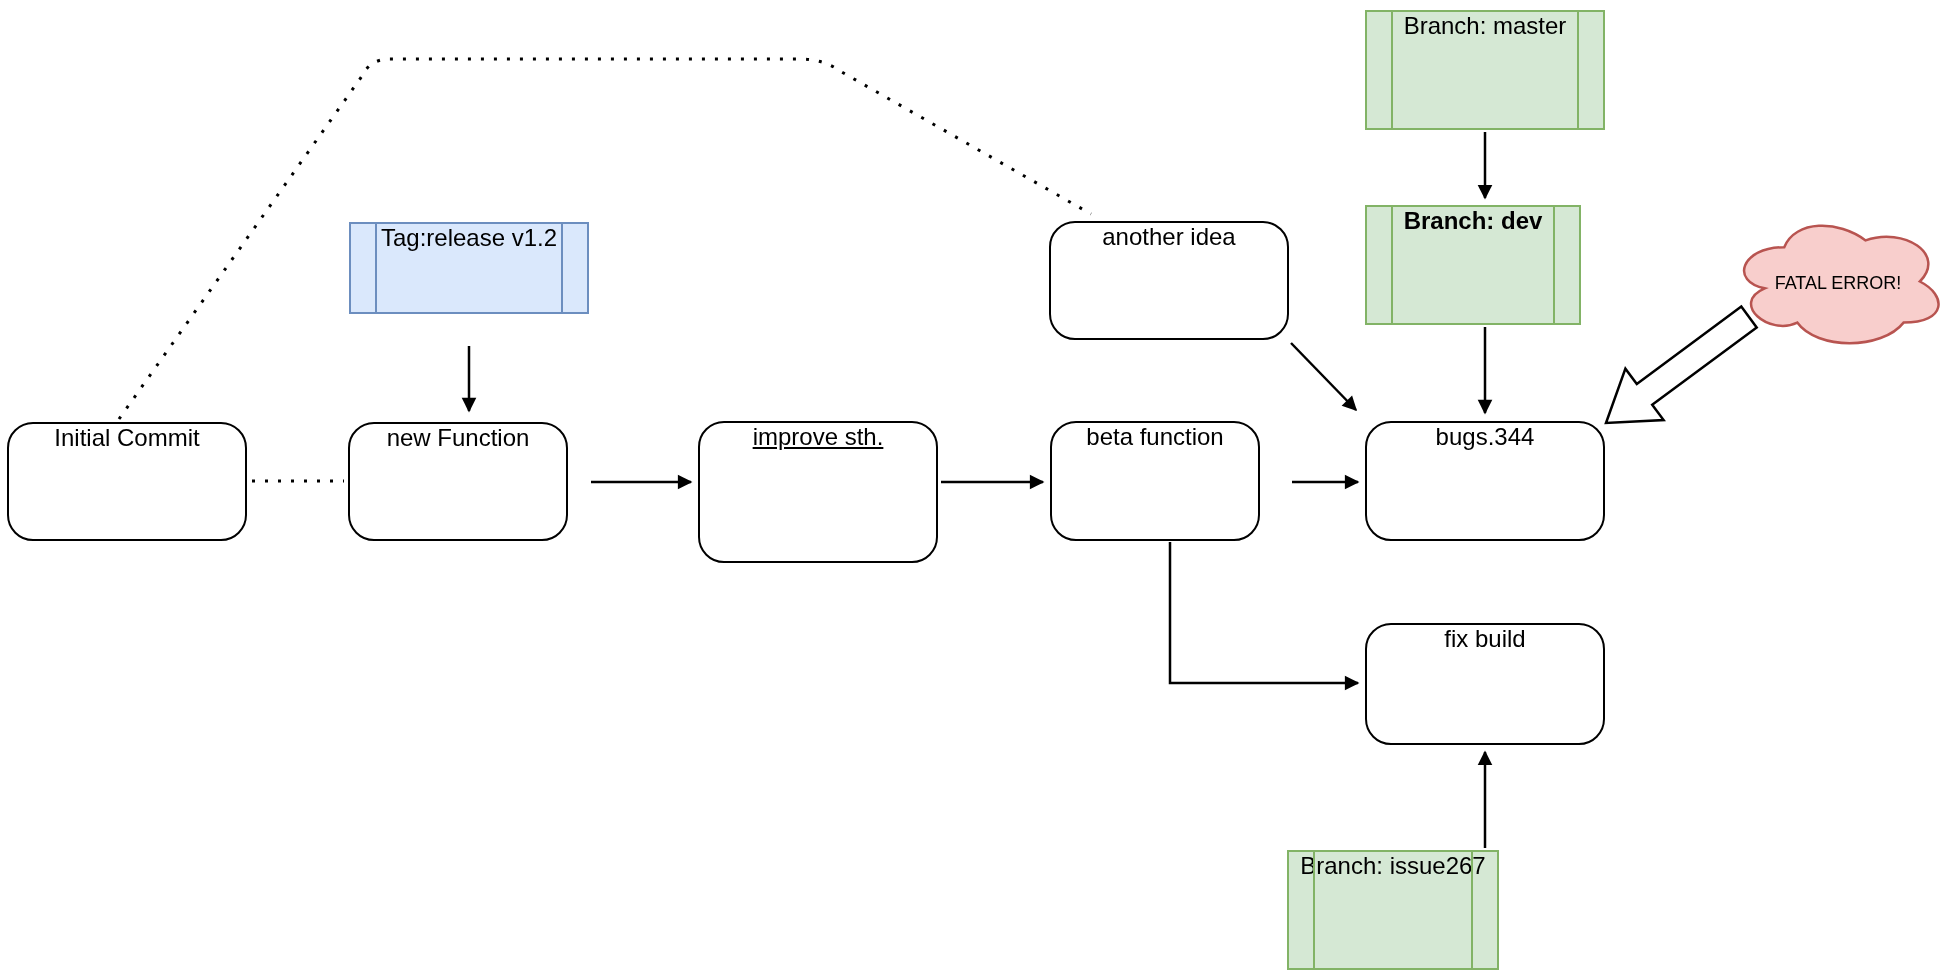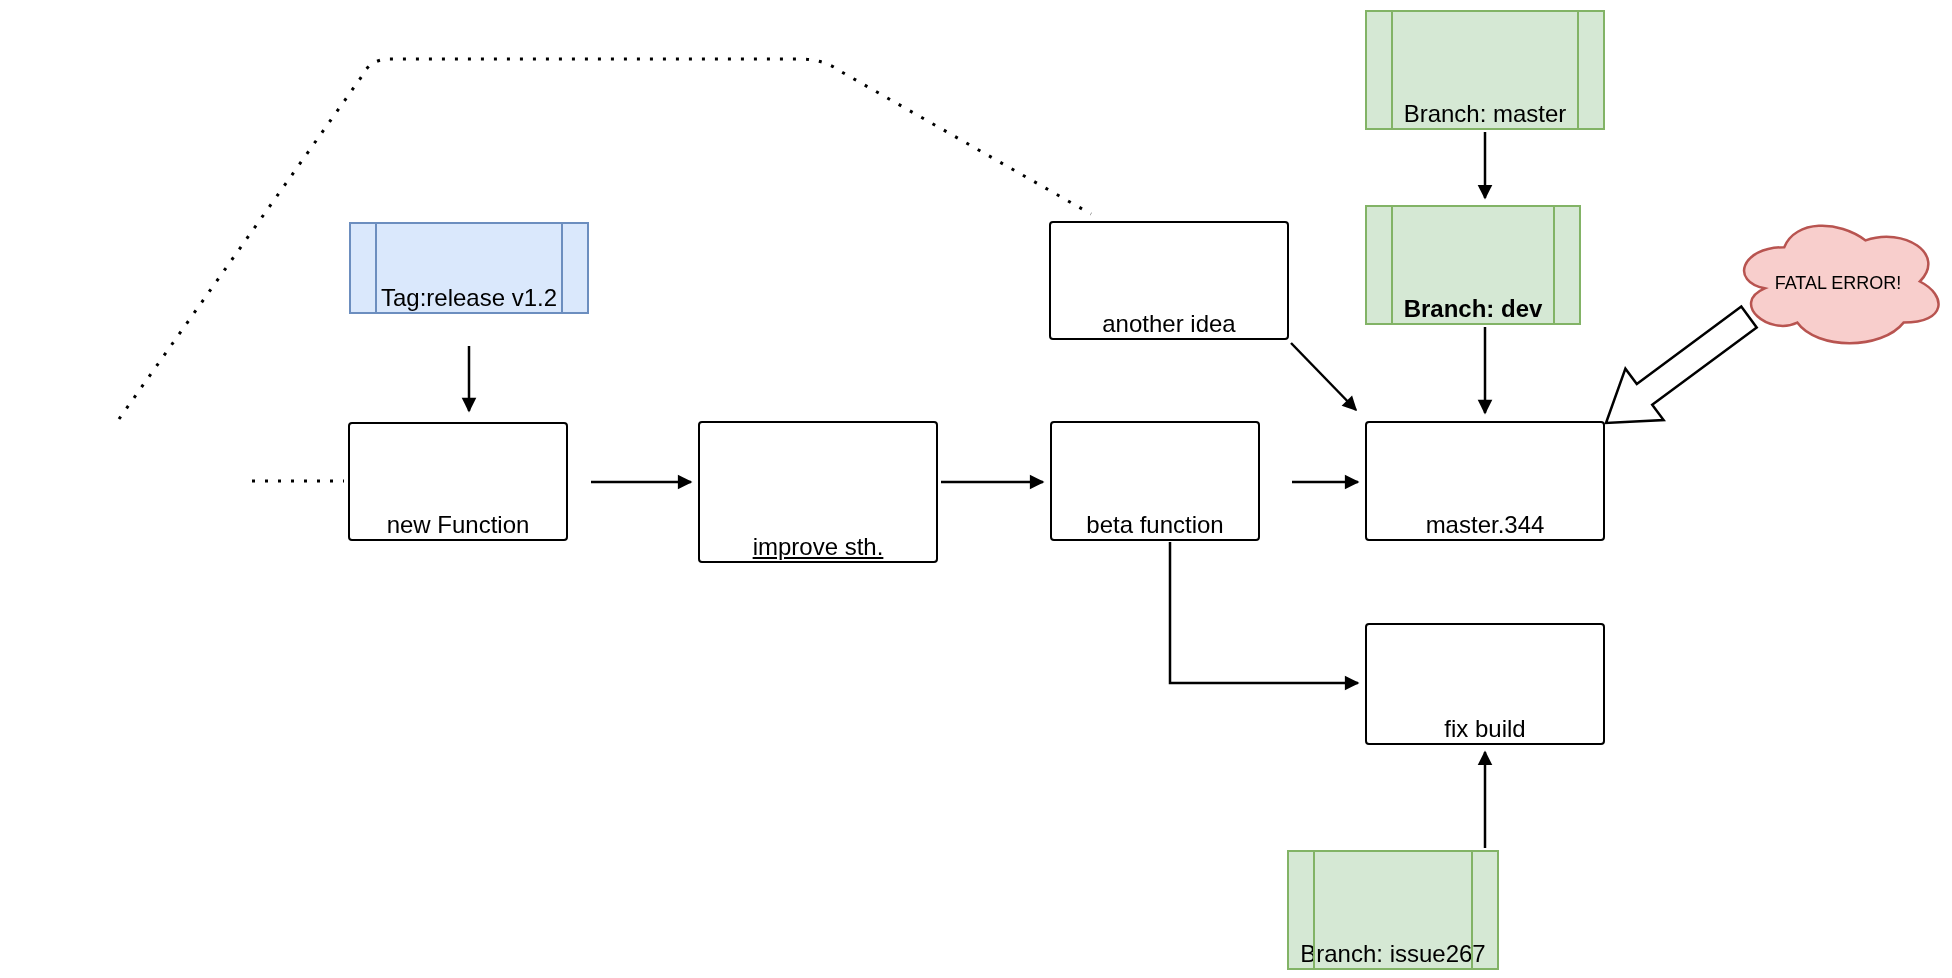--- a/index.html
+++ b/index.html
@@ -19,30 +19,30 @@
     position: absolute;
     left: 0;
     top: 0;
     width: 1952px;
     height: 978px;
   }
   .node {
     position: absolute;
     box-sizing: border-box;
     display: flex;
-    align-items: flex-end;
+    align-items: flex-start;
     justify-content: center;
     text-align: center;
     font-size: 24px;
     color: #000000;
     background: var(--node-fill);
   }
   .node-rounded {
     border: 2.5px solid var(--node-border);
-    border-radius: 4px;
+    border-radius: 26px;
   }
   .node-process {
     border-width: 2px;
     border-style: solid;
   }
   .node-process .bar {
     position: absolute;
     top: 0;
     bottom: 0;
     width: 2px;
@@ -112,20 +112,23 @@
 
     <path d="M1784.25,247.25
              C1740.85,247.25 1730,281.5 1764.72,288.35
              C1730,303.42 1769.06,336.3 1797.27,322.6
              C1816.8,350 1881.9,350 1903.6,322.6
              C1947,322.6 1947,295.2 1919.88,281.5
              C1947,254.1 1903.6,226.7 1865.63,240.4
              C1838.5,219.85 1795.1,219.85 1784.25,247.25 Z" fill="var(--error-fill)" stroke="var(--error-border)" stroke-width="2.5"></path>
   </svg>
 
+  <div class="node node-rounded" style="left:7px; top:422px; width:240px; height:119px;">
+    <span class="label">Initial Commit</span>
+  </div>
 
   <div class="node node-process node-tag" style="left:349px; top:222px; width:240px; height:92px;">
     <span class="bar left"></span>
     <span class="bar right"></span>
     <span class="label">Tag:release v1.2</span>
   </div>
 
   <div class="node node-rounded" style="left:348px; top:422px; width:220px; height:119px;">
     <span class="label">new Function</span>
   </div>
@@ -136,21 +139,21 @@
 
   <div class="node node-rounded" style="left:1050px; top:421px; width:210px; height:120px;">
     <span class="label">beta function</span>
   </div>
 
   <div class="node node-rounded" style="left:1049px; top:221px; width:240px; height:119px;">
     <span class="label">another idea</span>
   </div>
 
   <div class="node node-rounded" style="left:1365px; top:421px; width:240px; height:120px;">
-    <span class="label">master.344</span>
+    <span class="label">bugs.344</span>
   </div>
 
   <div class="node node-process node-branch" style="left:1365px; top:10px; width:240px; height:120px;">
     <span class="bar left"></span>
     <span class="bar right"></span>
     <span class="label">Branch: master</span>
   </div>
 
   <div class="node node-process node-branch" style="left:1365px; top:205px; width:216px; height:120px;font-weight:bold;">
     <span class="bar left"></span>

